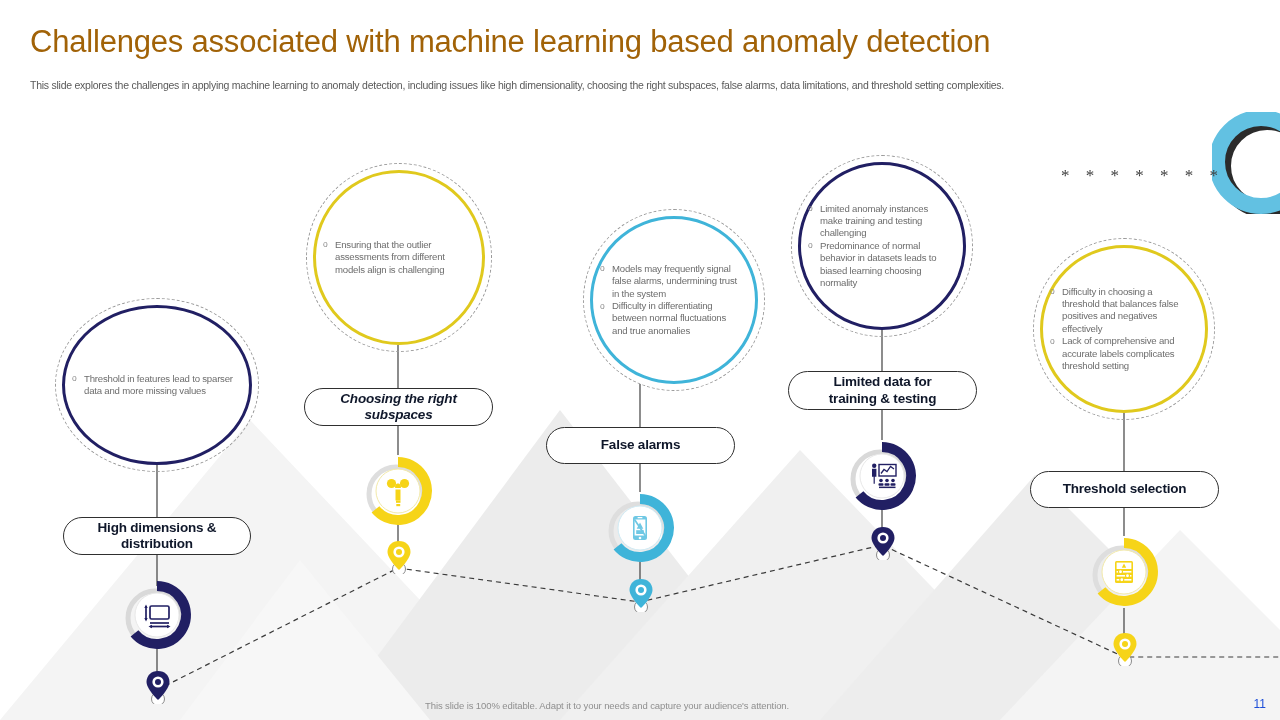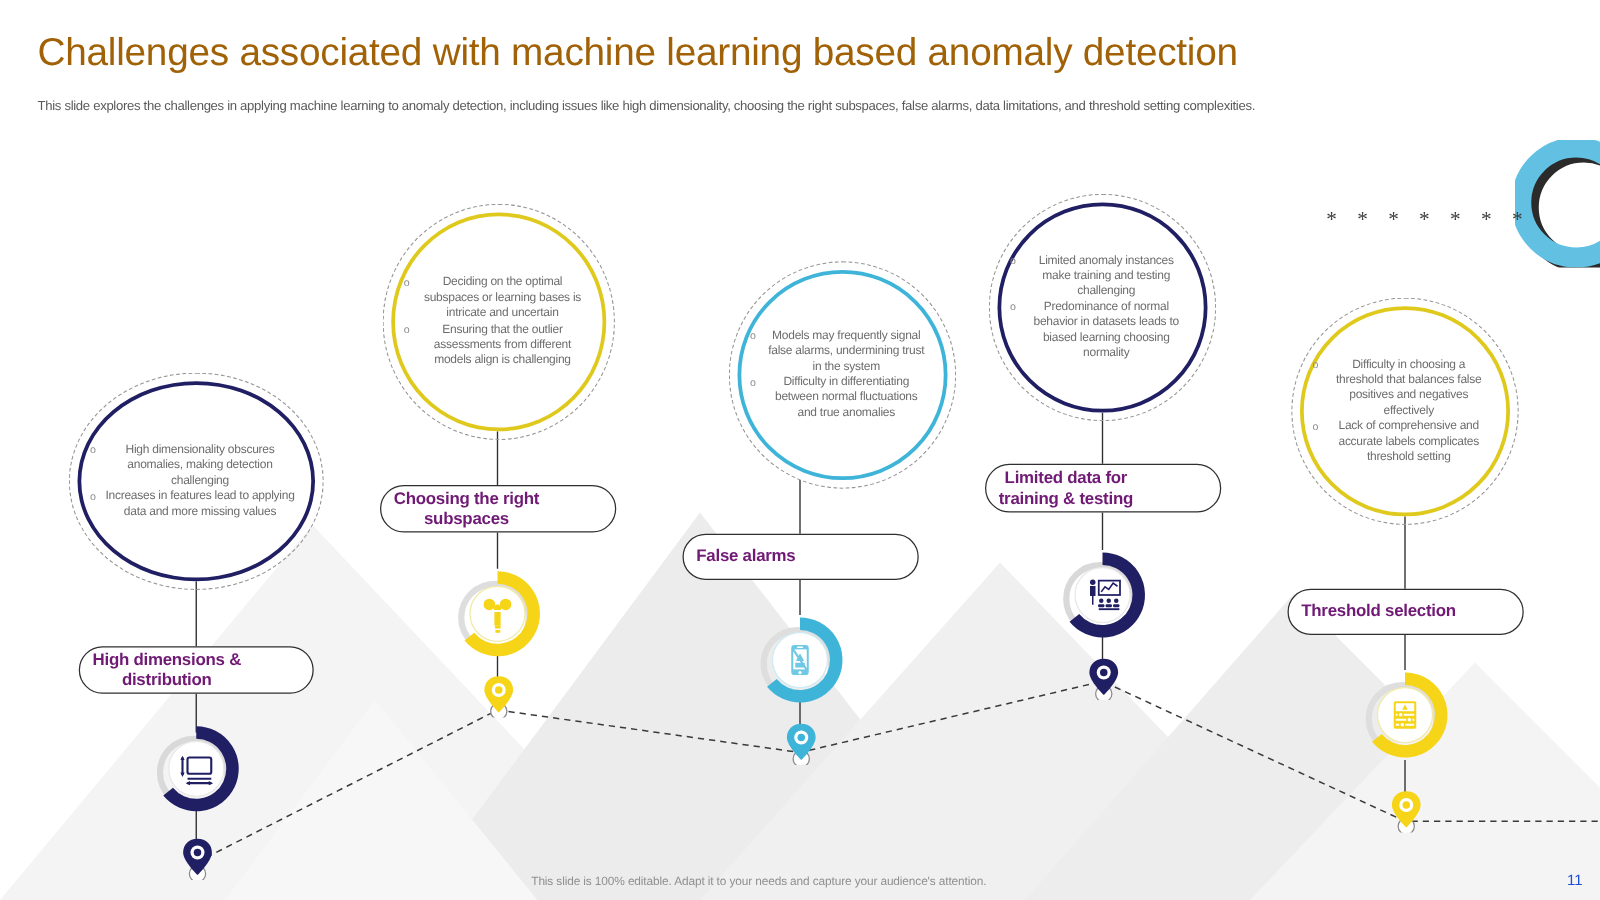--- a/index.html
+++ b/index.html
@@ -71,21 +71,20 @@
 
   
   .bubble {
     position: absolute;
     border-radius: 50%;
     background: #ffffff;
     z-index: 3;
     display: flex;
     align-items: center;
     justify-content: center;
-    text-align: center;
   }
   .bubble .ring-dash {
     position: absolute;
     left: -7px; top: -7px; right: -7px; bottom: -7px;
     border-radius: 50%;
     border: 1px dashed #9a9a9a;
   }
   .bubble .ring-solid {
     position: absolute;
     left: 0; top: 0; right: 0; bottom: 0;
@@ -116,28 +115,28 @@
     font-size: 8.5px;
     color: #8a8a8a;
   }
 
   
   .pill {
     position: absolute;
     border: 1px solid #2f2f2f;
     border-radius: 22px;
     background: #ffffff;
-    color: #701a75;
+    color: #0f172a;
     font-weight: bold;
     font-size: 13.5px;
     line-height: 16.5px;
     text-align: center;
     display: flex;
     align-items: center;
-    justify-content: flex-start;
+    justify-content: center;
     z-index: 4;
     letter-spacing: -0.2px;
     padding: 16px 10px;
   }
 
   
   .medallion {
     position: absolute;
     width: 72px; height: 72px;
     z-index: 4;
@@ -206,22 +205,21 @@
 
     <line x1="1124" y1="413" x2="1124" y2="471" stroke="#2f2f2f" stroke-width="1.1"></line>
     <line x1="1124" y1="508" x2="1124" y2="536" stroke="#2f2f2f" stroke-width="1.1"></line>
     <line x1="1124" y1="608" x2="1124" y2="634" stroke="#2f2f2f" stroke-width="1.1"></line>
   </svg>
 
   <div class="bubble" style="left:62px; top:305px; width:190px; height:160px;">
     <div class="ring-dash"></div>
     <div class="ring-solid" style="border-color:#211f63;"></div>
     <ul>
-      <li>High dimensionality obscures anomalies, making detection challenging</li>
-      <li>Increases in features lead to applying data and more missing values</li>
+      <li>Threshold in features lead to sparser data and more missing values</li>
     </ul>
   </div>
 
   <div class="pill" style="left:63px; top:517px; width:188px; height:38px;">
     <span>
       <span>High dimensions &amp;</span><br>
       <span>distribution</span>
     </span>
   </div>
 
@@ -249,26 +247,25 @@
       <path d="M13 1 C6 1 1.5 5.8 1.5 12 C1.5 19 13 30 13 30 C13 30 24.5 19 24.5 12 C24.5 5.8 20 1 13 1 Z" fill="#211f63"></path>
       <circle cx="13" cy="12" r="5.6" fill="#ffffff"></circle>
       <circle cx="13" cy="12" r="3" fill="#211f63"></circle>
     </svg>
   </div>
 
   <div class="bubble" style="left:313px; top:170px; width:172px; height:175px;">
     <div class="ring-dash"></div>
     <div class="ring-solid" style="border-color:#e0c91d;"></div>
     <ul>
-      <li>Deciding on the optimal subspaces or learning bases is intricate and uncertain</li>
       <li>Ensuring that the outlier assessments from different models align is challenging</li>
     </ul>
   </div>
 
-  <div class="pill" style="left:304px; top:388px; width:189px; height:38px;">
+  <div class="pill" style="left:304px; top:388px; width:189px; height:38px;font-style:italic;">
     <span>
       <span>Choosing the right</span><br>
       <span>subspaces</span>
     </span>
   </div>
 
   <div class="medallion" style="left:362px; top:455px;">
     <svg viewBox="0 0 72 72" width="72" height="72">
       <circle cx="34" cy="39" r="27" fill="none" stroke="#dedede" stroke-width="5"></circle>
       <path d="M36 7 a29 29 0 1 1 -22.5 47.3" fill="none" stroke="#f6d418" stroke-width="10"></path>

